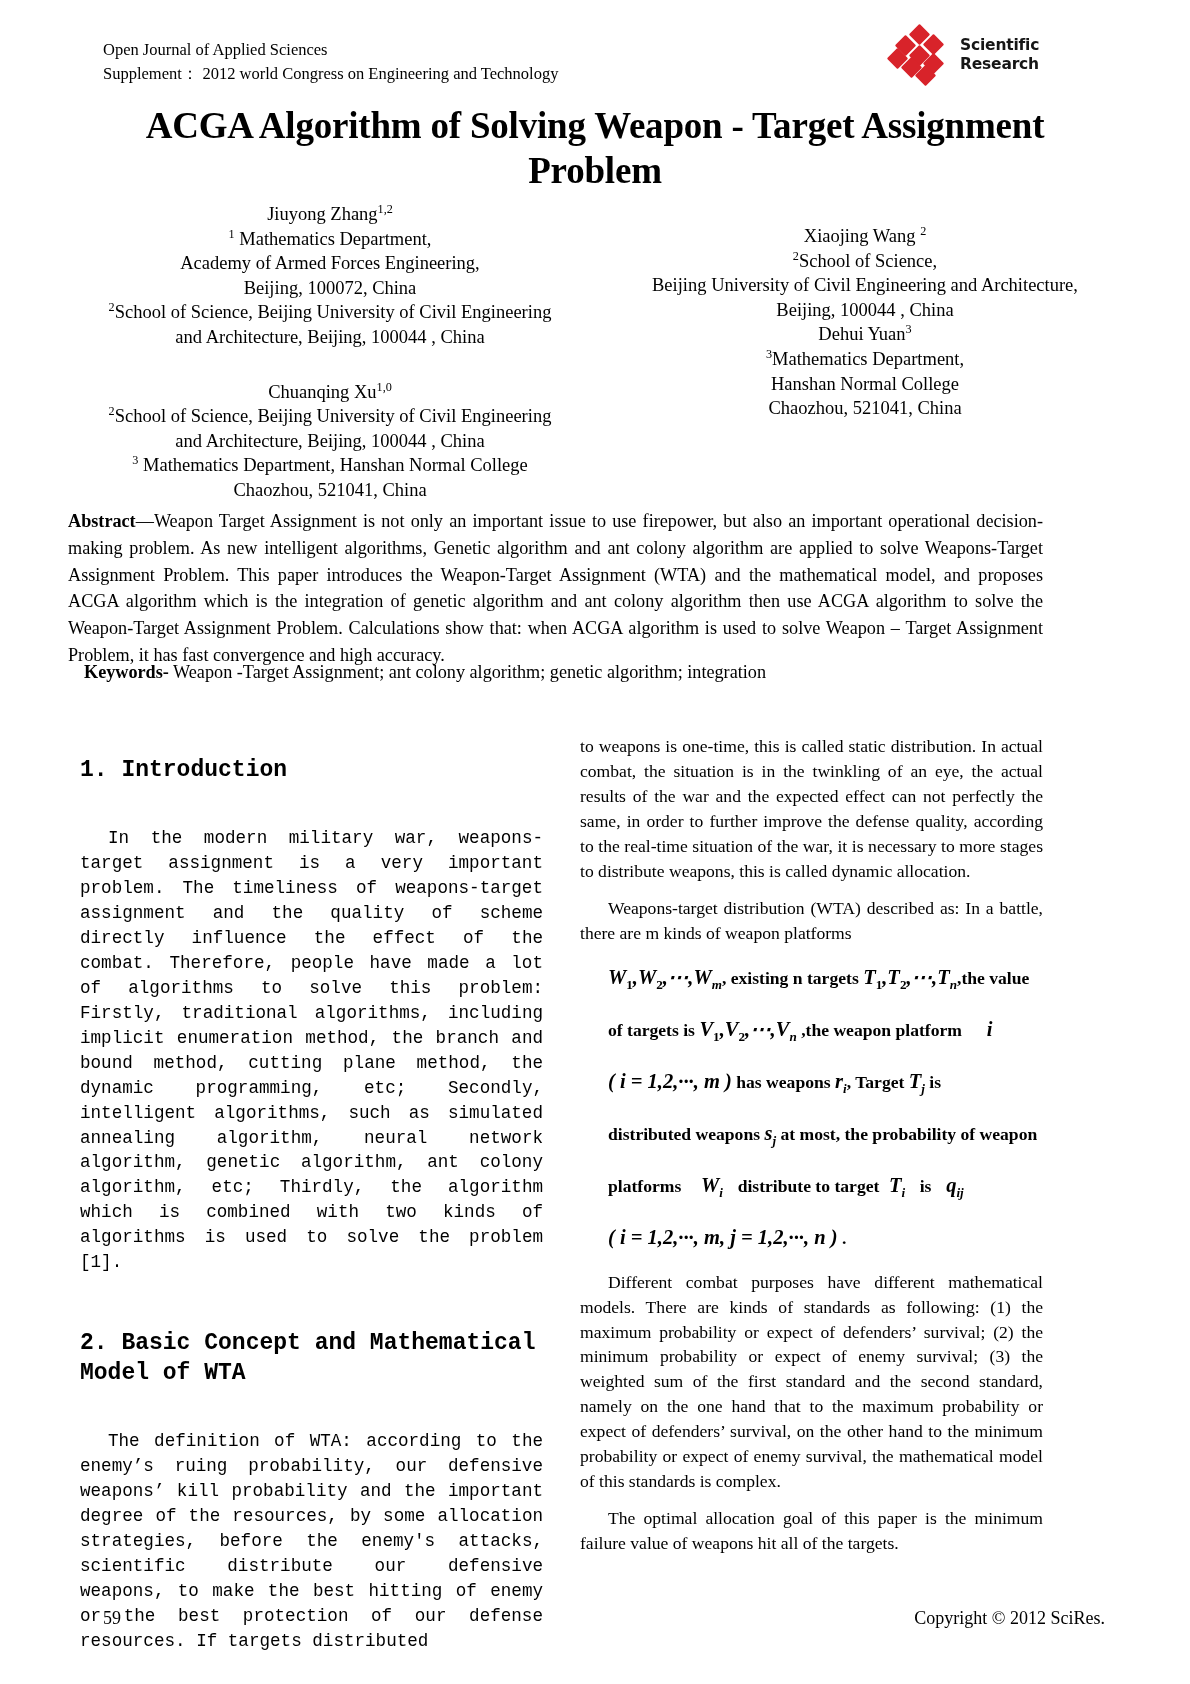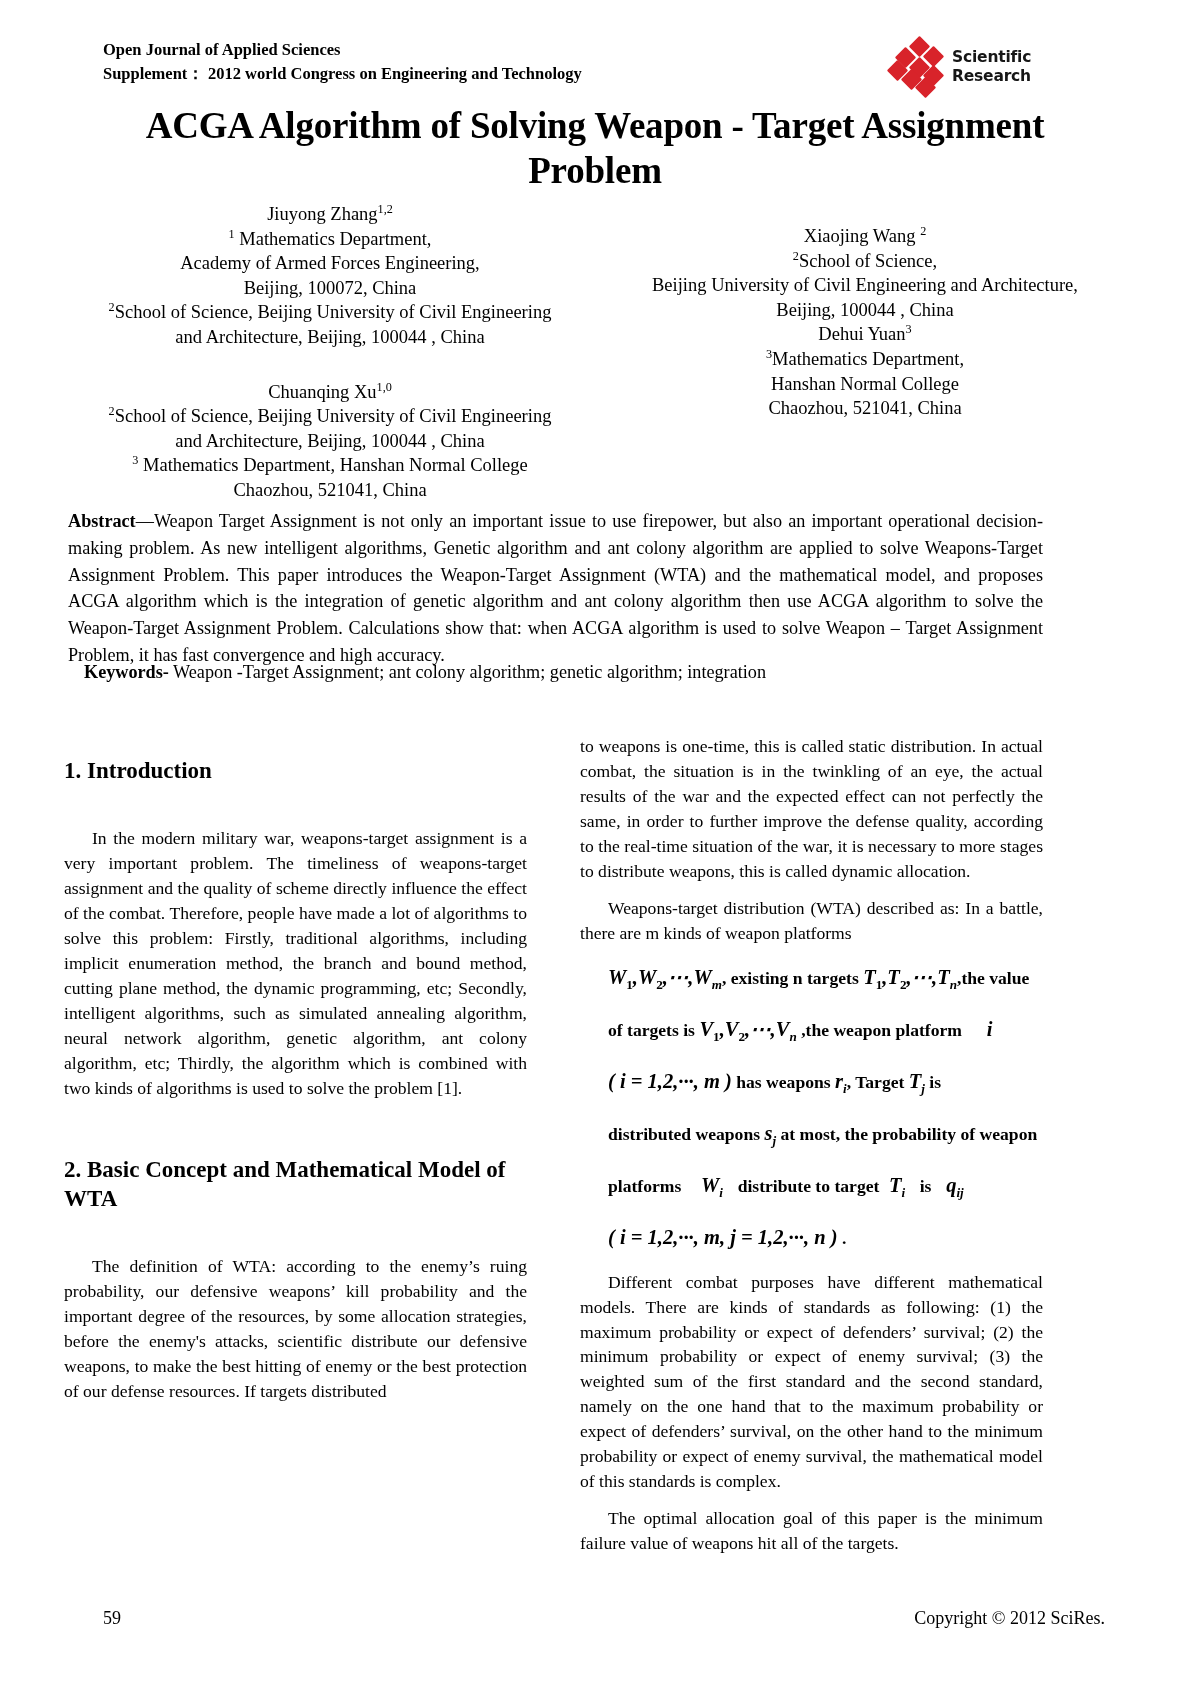--- a/index.html
+++ b/index.html
@@ -23,31 +23,32 @@
 
   
   .runhead {
     position: absolute;
     left: 103px;
     top: 38px;
     width: 720px;
     font-size: 16.5px;
     line-height: 1.45;
   }
-  .runhead div { white-space: pre; font-weight: bold; }
+  .runhead div { white-space: pre; }
 
   
   .logo {
     position: absolute;
     left: 890px;
-    top: 36px;
+    top: 24px;
     width: 215px;
     height: 62px;
     display: flex;
     align-items: center;
+    gap: 8px;
   }
   .logo-mark {
     position: relative;
     width: 62px;
     height: 58px;
     flex: 0 0 62px;
   }
   .logo-mark i {
     position: absolute;
     width: 15px;
@@ -123,21 +124,21 @@
 
   
   .col {
     position: absolute;
     top: 722px;
     width: 463px;
     font-size: 17.6px;
     line-height: 1.42;
     text-align: justify;
   }
-  .col.left  { left: 64px; }
+  .col.left  { left: 80px; font-family: Liberation Mono, monospace; }
   .col.right { left: 580px; }
 
   .col p {
     margin: 12px 0 0 0;
     text-indent: 28px;
     text-align: justify;
   }
   .col p.noindent { text-indent: 0; }
 
   h2.sec {

